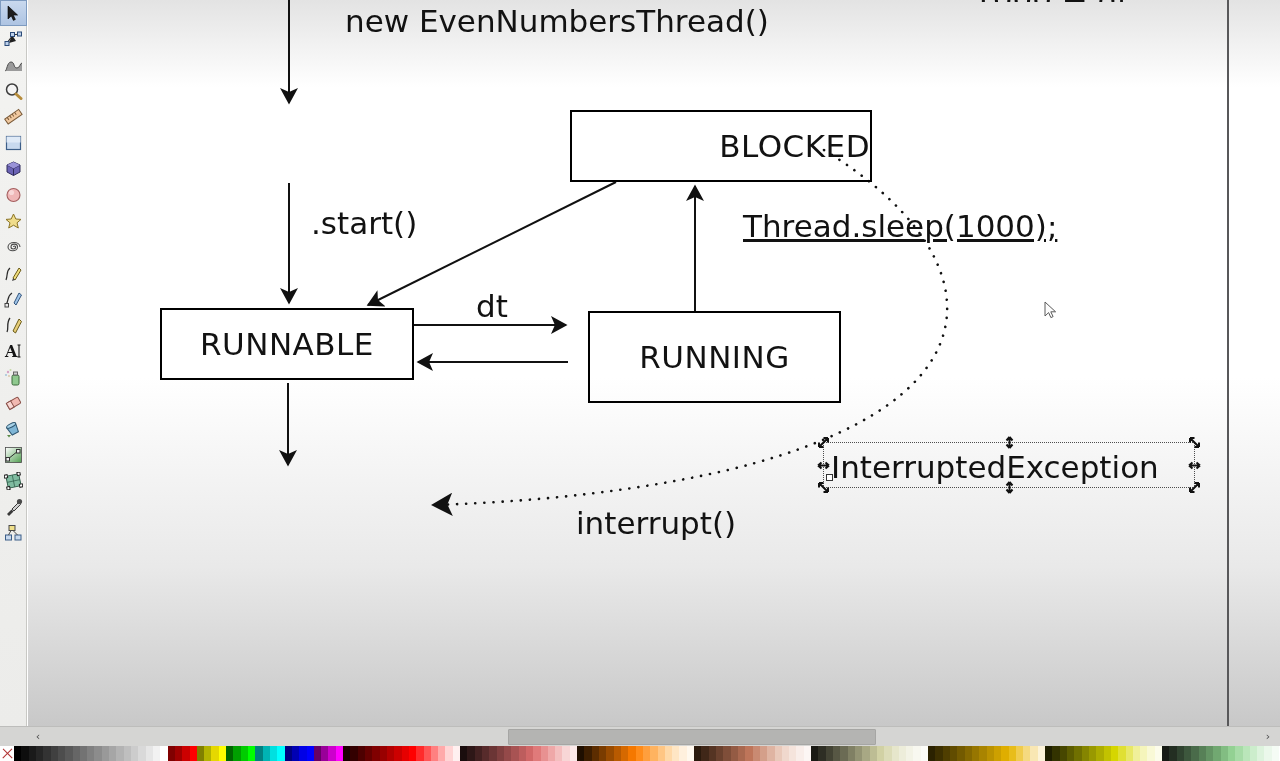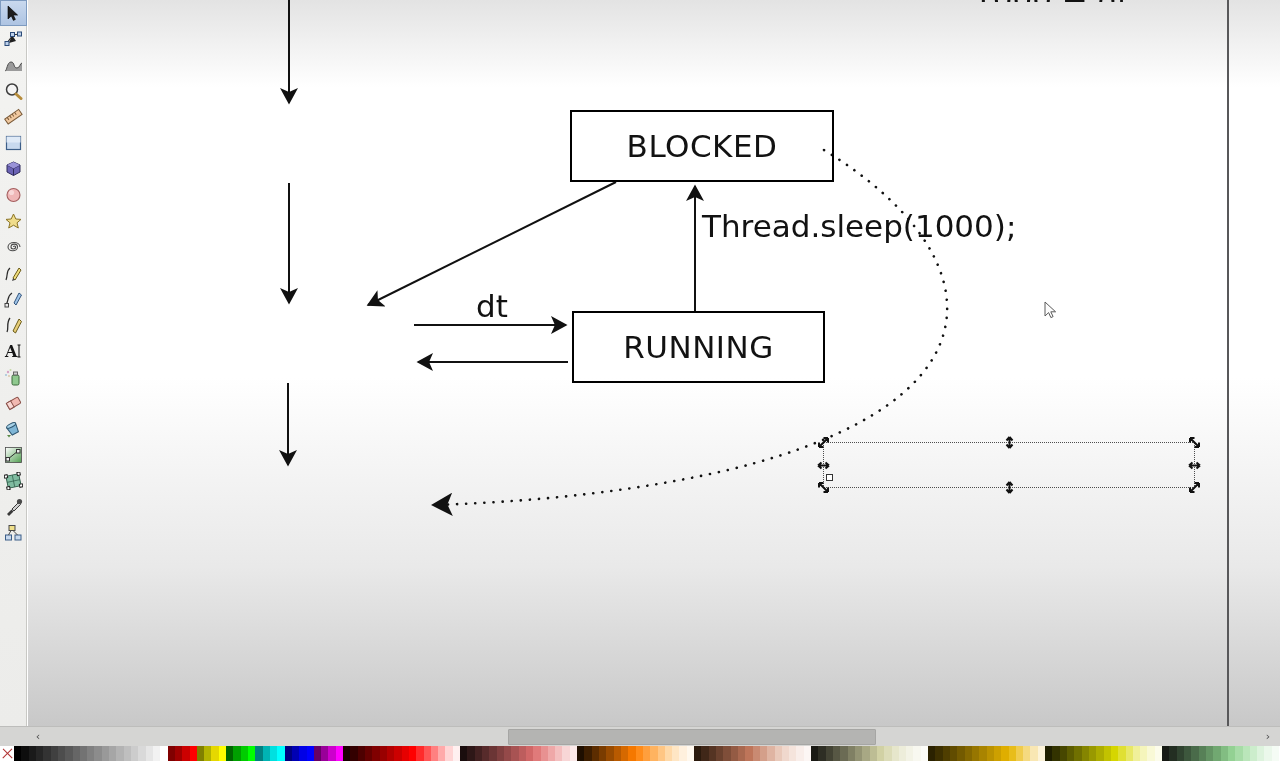--- a/index.html
+++ b/index.html
@@ -314,40 +314,47 @@
 
         <line x1="667" y1="312" x2="667" y2="186" marker-end="url(#ah)"></line>
 
         <line x1="260" y1="383" x2="260" y2="465" marker-end="url(#ah)"></line>
       </g>
 
       <path d="M796 150 C960 250 990 400 700 470 C600 493 500 502 405 505" stroke="#111" stroke-width="2.6" fill="none" stroke-linecap="round" stroke-dasharray="0.1 9" marker-end="url(#ah)"></path>
     </svg>
 
 
-    <div class="node" style="left:542px;top:110px;width:264px;height:72px;">
+    <div class="node" style="left:542px;top:110px;width:302px;height:72px;justify-content:flex-end;">
       <span>BLOCKED</span>
     </div>
 
-
-    <div class="node" style="left:544px;top:311px;width:253px;height:72px;">
+    <div class="node" style="left:132px;top:308px;width:254px;height:72px;">
+      <span>RUNNABLE</span>
+    </div>
+
+    <div class="node" style="left:560px;top:311px;width:253px;height:92px;">
       <span>RUNNING</span>
     </div>
 
 
+    <div class="lbl" style="left:317px;top:1px;">new EvenNumbersThread()</div>
 
     <div class="lbl clip" style="left:945px;top:-20px;height:22px;">1000 + dt</div>
 
+    <div class="lbl" style="left:283px;top:203px;">.start()</div>
 
     <div class="lbl" style="left:448px;top:286px;">dt</div>
 
-    <div class="lbl" style="left:674px;top:206px;">Thread.sleep(1000);</div>
-
-
-
+    <div class="lbl" style="left:715px;top:206px;text-decoration:underline;">Thread.sleep(1000);</div>
+
+    <div class="lbl" style="left:548px;top:503px;">interrupt()</div>
+
+
+    <div class="lbl" style="left:803px;top:447px;">InterruptedException</div>
 
     <div id="seltext" style="left:795px;top:442px;width:372px;height:46px;">
 
       <div class="handle" style="left:-7px;top:-7px;">
         <svg viewBox="0 0 13 13" width="13" height="13">
             <path d="M11 2 L2 11 M2 11 L2 6.5 M2 11 L6.5 11 M11 2 L11 6.5 M11 2 L6.5 2" stroke="#111" stroke-width="2" fill="none"></path>
           </svg>
       </div>
       <div class="handle" style="right:-7px;top:-7px;">
         <svg viewBox="0 0 13 13" width="13" height="13">

